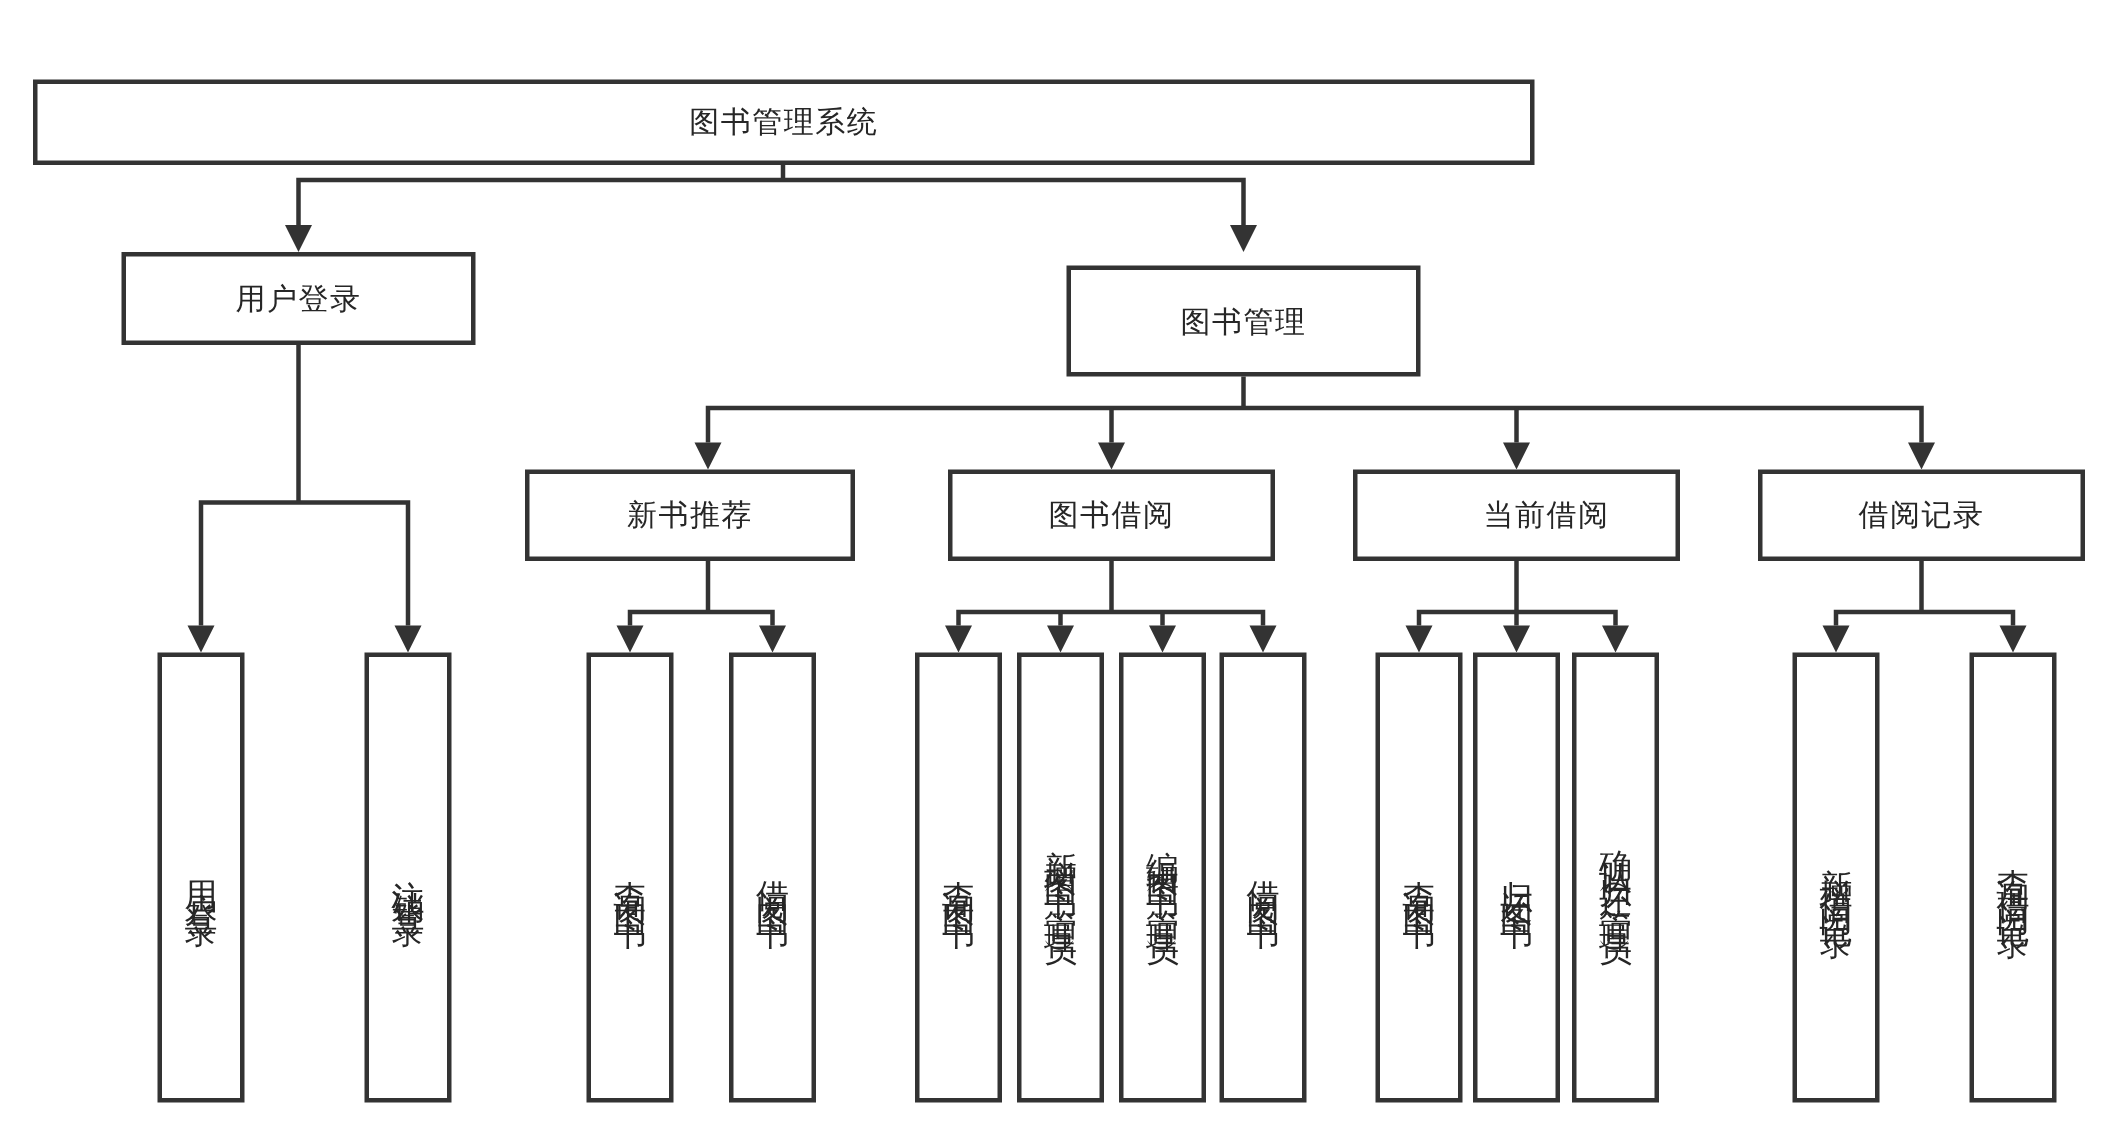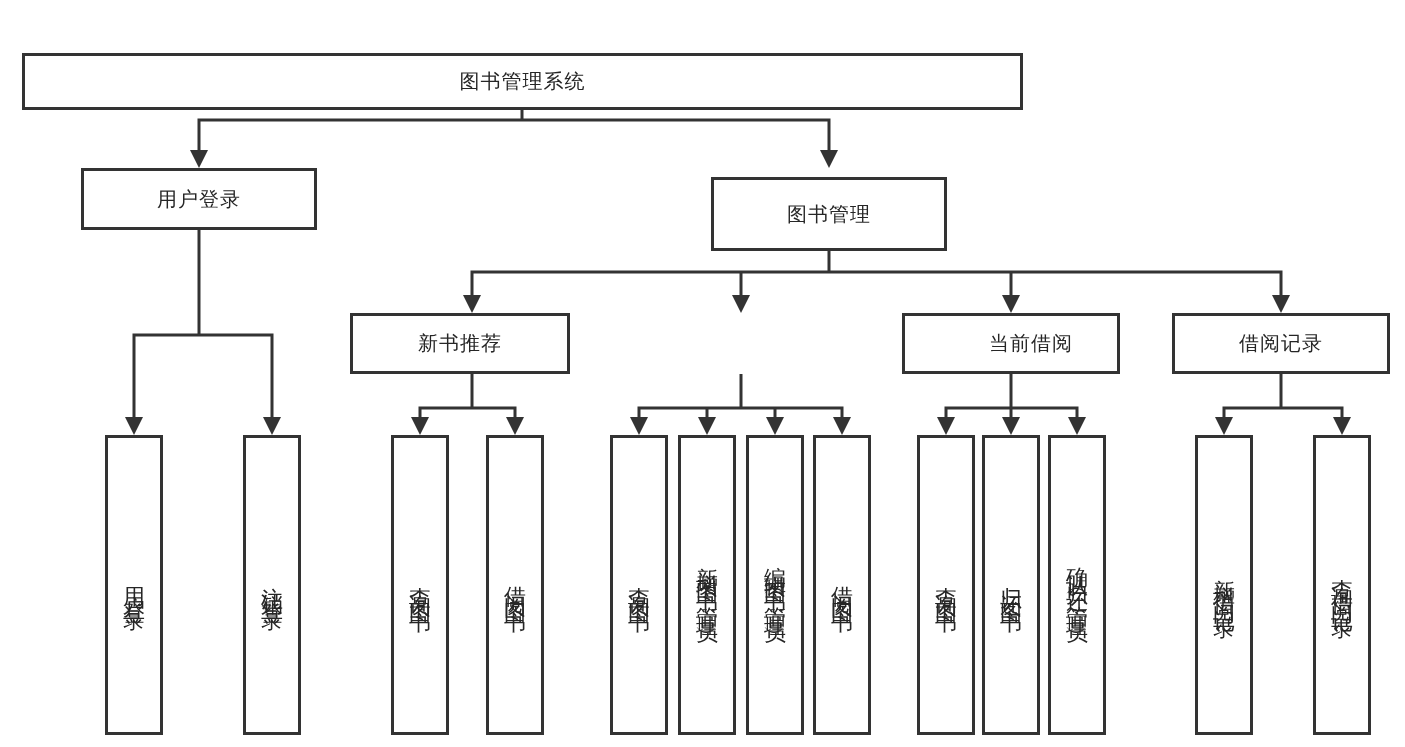--- a/index.html
+++ b/index.html
@@ -91,20 +91,23 @@
   <div class="node" style="left:81px; top:168px; width:236px; height:62px;">
     <span class="hlabel">用户登录</span>
   </div>
   <div class="node" style="left:711px; top:177px; width:236px; height:74px;">
     <span class="hlabel">图书管理</span>
   </div>
 
   <div class="node" style="left:350px; top:313px; width:220px; height:61px;">
     <span class="hlabel">新书推荐</span>
   </div>
+  <div class="node" style="left:632px; top:313px; width:218px; height:61px;">
+    <span class="hlabel">图书借阅</span>
+  </div>
   <div class="node" style="left:902px; top:313px; width:218px; height:61px;padding-left:40px;">
     <span class="hlabel">当前借阅</span>
   </div>
   <div class="node" style="left:1172px; top:313px; width:218px; height:61px;">
     <span class="hlabel">借阅记录</span>
   </div>
 
   <div class="node" style="left:105px; top:435px; width:58px; height:300px;">
     <span class="vlabel">用户登录</span>
   </div>

